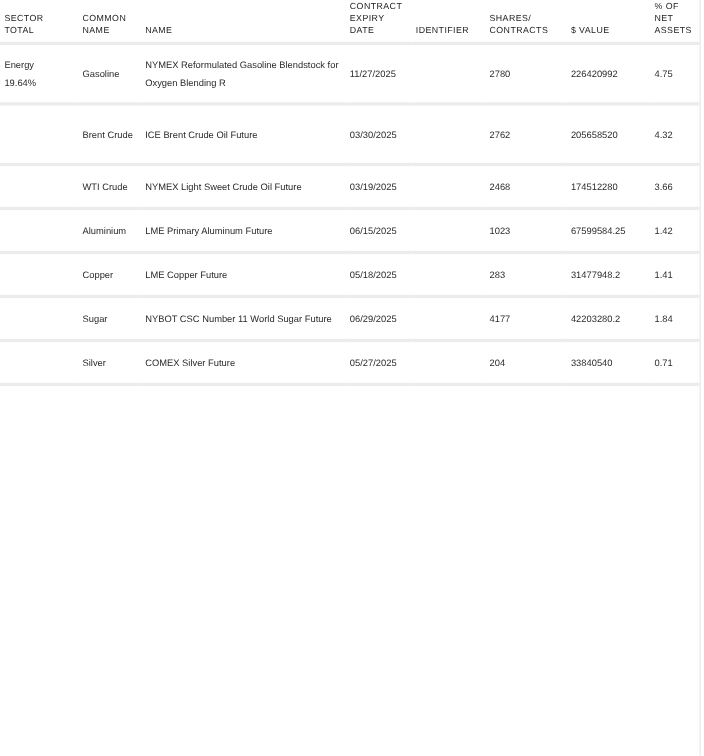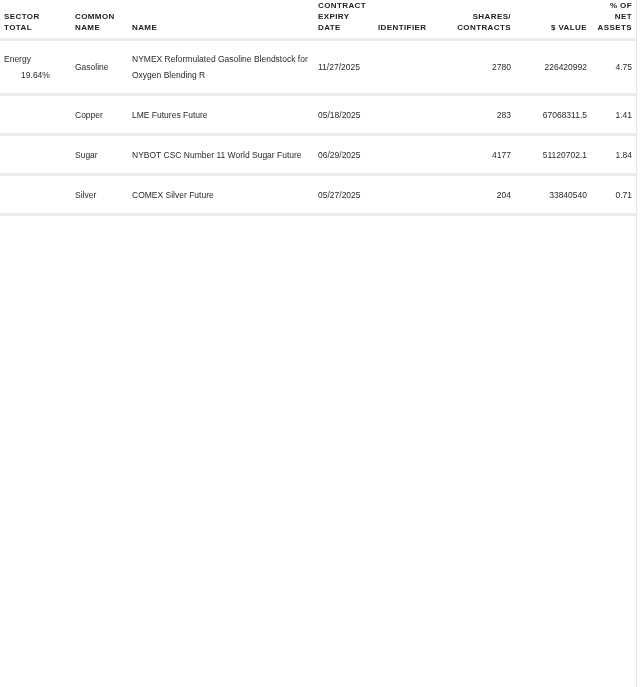--- a/index.html
+++ b/index.html
@@ -4,33 +4,33 @@
 <style>
   html, body { margin: 0; padding: 0; background: #ffffff; }
   body {
     width: 640px; height: 687px; overflow: hidden;
     font-family: "Liberation Sans", "DejaVu Sans", sans-serif;
     color: #222;
   }
   .wrap { position: relative; width: 636px; border-right: 1px solid #e6e6e6; height: 687px; }
   table { border-collapse: collapse; width: 636px; table-layout: fixed; }
   th {
-    font-size: 8px; font-weight: bold; letter-spacing: 0.4px; text-transform: uppercase;
+    font-size: 8px; font-weight: normal; letter-spacing: 0.4px; text-transform: uppercase;
     color: #222; text-align: left; vertical-align: bottom; padding: 0 4px 5px 4px;
     line-height: 11px; height: 30px;
   }
-  th.r, td.r { text-align: right; }
+  th.r, td.r { text-align: left; }
   td {
     font-size: 8.5px; line-height: 16px; vertical-align: middle; padding: 0 4px;
     border-top: 3px solid #ececec; color: #2a2a2a;
   }
   tr.tall td { height: 52px; }
   tr.short td { height: 37px; }
   tbody tr:last-child td { border-bottom: 3px solid #ececec; }
-  .sector-pct { display: block; text-align: center; }
+  .sector-pct { display: block; }
   col.c1 { width: 71px; } col.c2 { width: 57px; } col.c3 { width: 186px; }
   col.c4 { width: 60px; } col.c5 { width: 67px; } col.c6 { width: 74px; }
   col.c7 { width: 76px; } col.c8 { width: 45px; }
 </style>
 </head>
 <body>
 
 <div class="wrap">
 <table>
   <colgroup>
@@ -64,53 +64,92 @@
     <td>Gasoline</td>
     <td>NYMEX Reformulated Gasoline Blendstock for Oxygen Blending R</td>
     <td>11/27/2025</td>
     <td></td>
     <td class="r">2780</td>
     <td class="r">226420992</td>
     <td class="r">4.75</td>
   </tr>
 
 
+  <tr class="tall">
+    <td>
+      <span class="sector-name"></span>
+      <span class="sector-pct"></span>
+    </td>
+    <td>Brent Crude</td>
+    <td>ICE Brent Crude Oil Future</td>
+    <td>03/30/2025</td>
+    <td></td>
+    <td class="r">2762</td>
+    <td class="r">205658520</td>
+    <td class="r">4.32</td>
+  </tr>
 
-
+  <tr class="short">
+    <td>
+      <span class="sector-name"></span>
+      <span class="sector-pct"></span>
+    </td>
+    <td>WTI Crude</td>
+    <td>NYMEX Light Sweet Crude Oil Future</td>
+    <td>03/19/2025</td>
+    <td></td>
+    <td class="r">2468</td>
+    <td class="r">174512280</td>
+    <td class="r">3.66</td>
+  </tr>
 
 
 
   <tr class="short">
     <td>
       <span class="sector-name"></span>
       <span class="sector-pct"></span>
     </td>
+    <td>Aluminium</td>
+    <td>LME Primary Aluminum Future</td>
+    <td>06/15/2025</td>
+    <td></td>
+    <td class="r">1023</td>
+    <td class="r">67599584.25</td>
+    <td class="r">1.42</td>
+  </tr>
+
+  <tr class="short">
+    <td>
+      <span class="sector-name"></span>
+      <span class="sector-pct"></span>
+    </td>
     <td>Copper</td>
-    <td>LME Futures Future</td>
+    <td>LME Copper Future</td>
     <td>05/18/2025</td>
     <td></td>
     <td class="r">283</td>
-    <td class="r">67068311.5</td>
+    <td class="r">31477948.2</td>
     <td class="r">1.41</td>
   </tr>
 
 
 
 
   <tr class="short">
     <td>
       <span class="sector-name"></span>
       <span class="sector-pct"></span>
     </td>
     <td>Sugar</td>
     <td>NYBOT CSC Number 11 World Sugar Future</td>
     <td>06/29/2025</td>
     <td></td>
     <td class="r">4177</td>
-    <td class="r">51120702.1</td>
+    <td class="r">42203280.2</td>
     <td class="r">1.84</td>
   </tr>
 
 
   <tr class="short">
     <td>
       <span class="sector-name"></span>
       <span class="sector-pct"></span>
     </td>
     <td>Silver</td>

